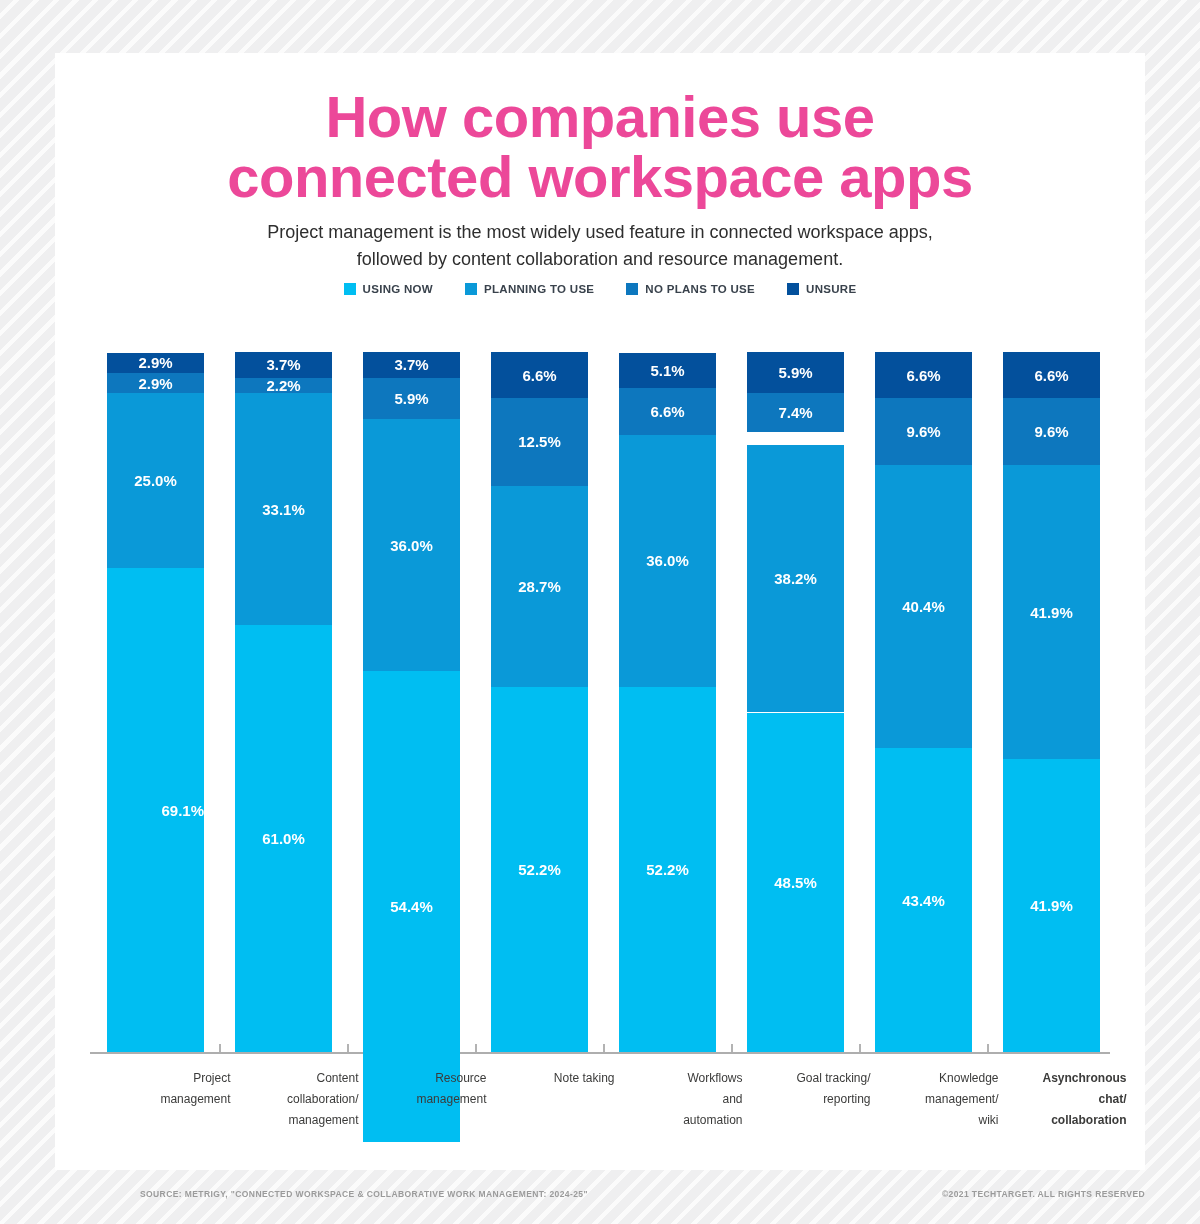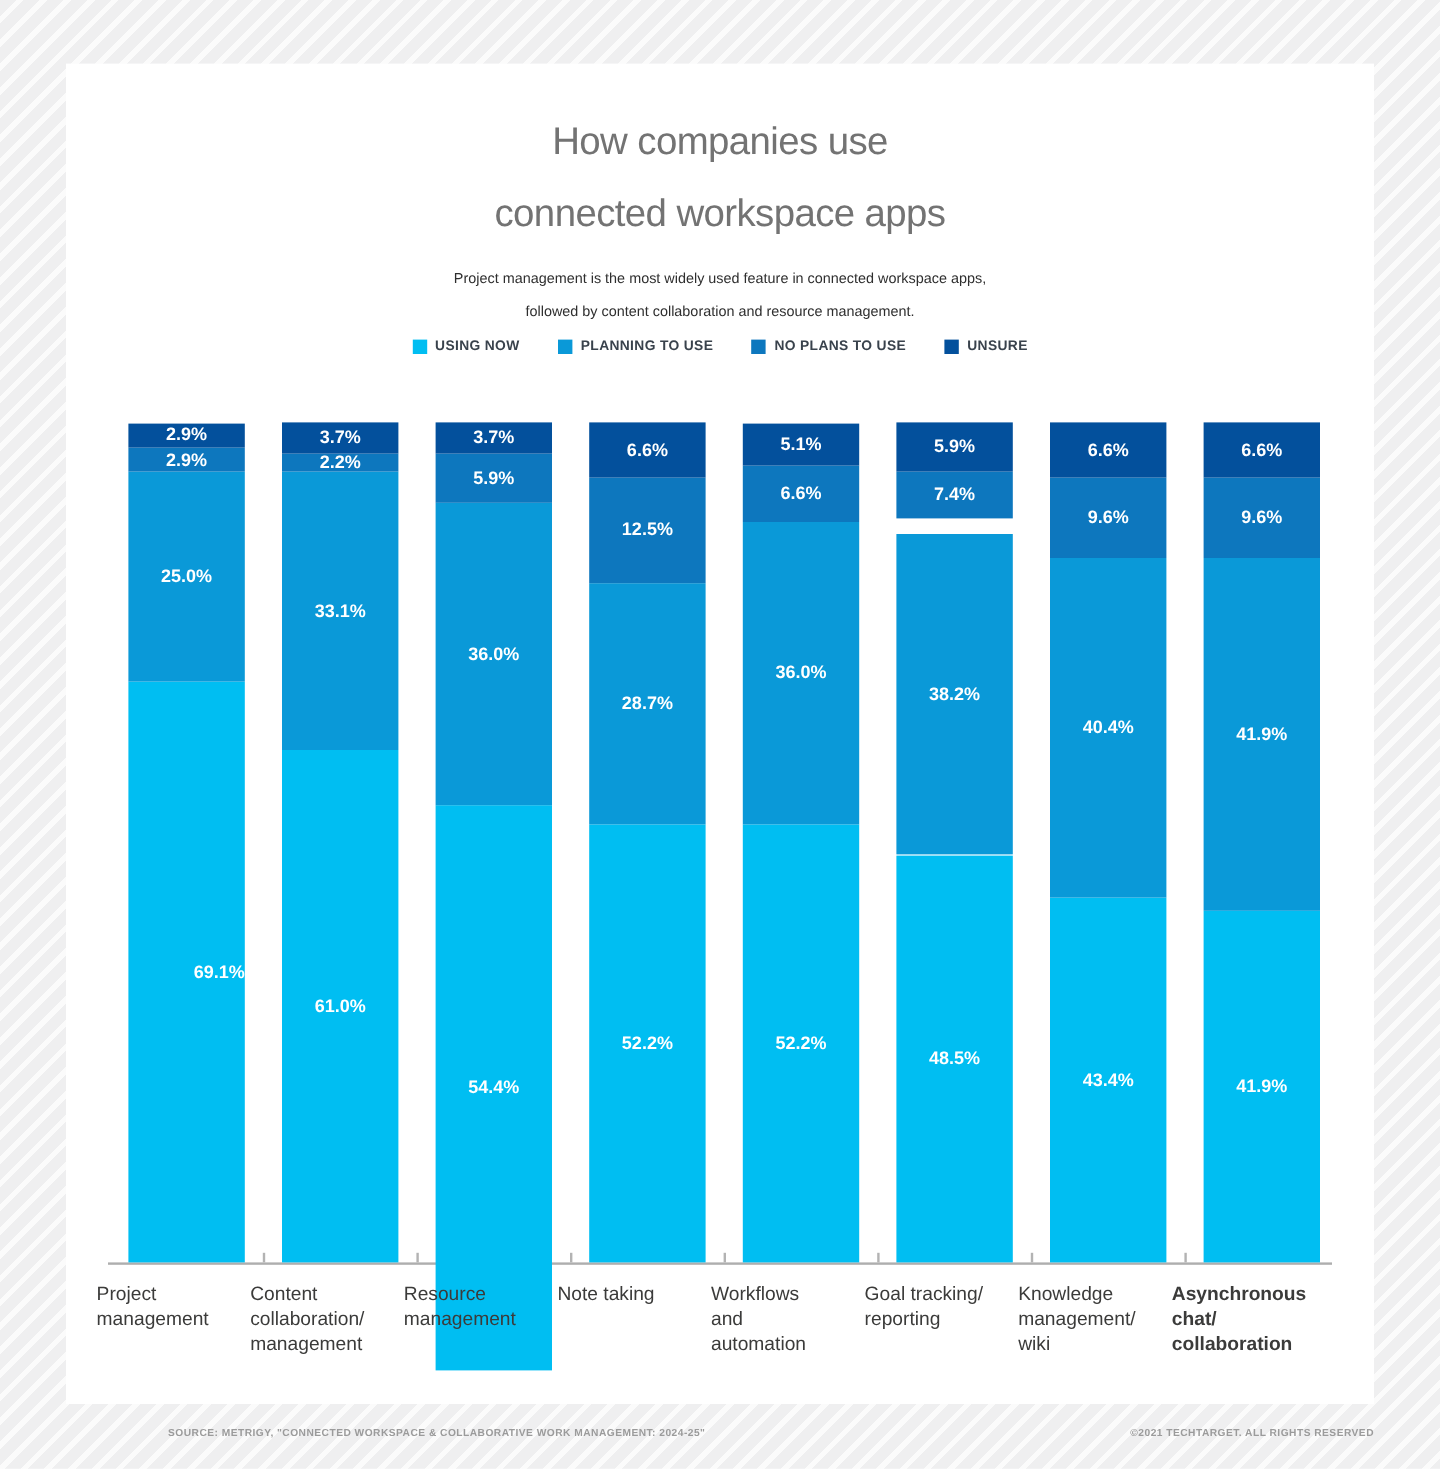--- a/index.html
+++ b/index.html
@@ -11,28 +11,28 @@
   }
   .card {
     position: absolute;
     left: 55px; top: 53px;
     width: 1090px; height: 1117px;
     background: #ffffff;
   }
   .chart-title {
     position: absolute; top: 34px; left: 0; right: 0;
     text-align: center;
-    font-size: 32px; font-weight: 400; line-height: 60px;
+    font-size: 58px; font-weight: 700; line-height: 60px;
     letter-spacing: -0.5px;
-    color: #737373;
+    color: #ec4899;
   }
   .chart-subtitle {
     position: absolute; top: 166px; left: 0; right: 0;
     text-align: center;
-    font-size: 12px; line-height: 27px;
+    font-size: 18px; line-height: 27px;
     color: #2e2e2e;
   }
   .legend {
     position: absolute; top: 230px; left: 0; right: 0;
     display: flex; justify-content: center; align-items: center; gap: 32px;
   }
   .legend-item { display: flex; align-items: center; gap: 7px; }
   .legend-swatch { width: 12px; height: 12px; display: inline-block; }
   .legend-label {
     font-size: 11.5px; font-weight: 700; letter-spacing: 0.3px;
@@ -57,22 +57,22 @@
     position: absolute; left: 0; width: 100%;
     display: flex; align-items: center; justify-content: center;
     overflow: visible;
   }
   .seg-label {
     color: #ffffff; font-size: 15px; font-weight: 700; line-height: 1;
     white-space: nowrap;
   }
   .cat-label {
     position: absolute; top: 716px; width: 150px;
-    text-align: left;
-    font-size: 16px; line-height: 21px;
+    text-align: right;
+    font-size: 12px; line-height: 21px;
     color: #3b3b3a;
   }
   .footer {
     position: absolute; left: 0; top: 1170px;
     width: 1200px; height: 54px;
   }
   .footer-source {
     position: absolute; left: 140px; top: 19px;
     font-size: 8.5px; font-weight: 700; letter-spacing: 0.4px;
     color: #9b9b9b;

